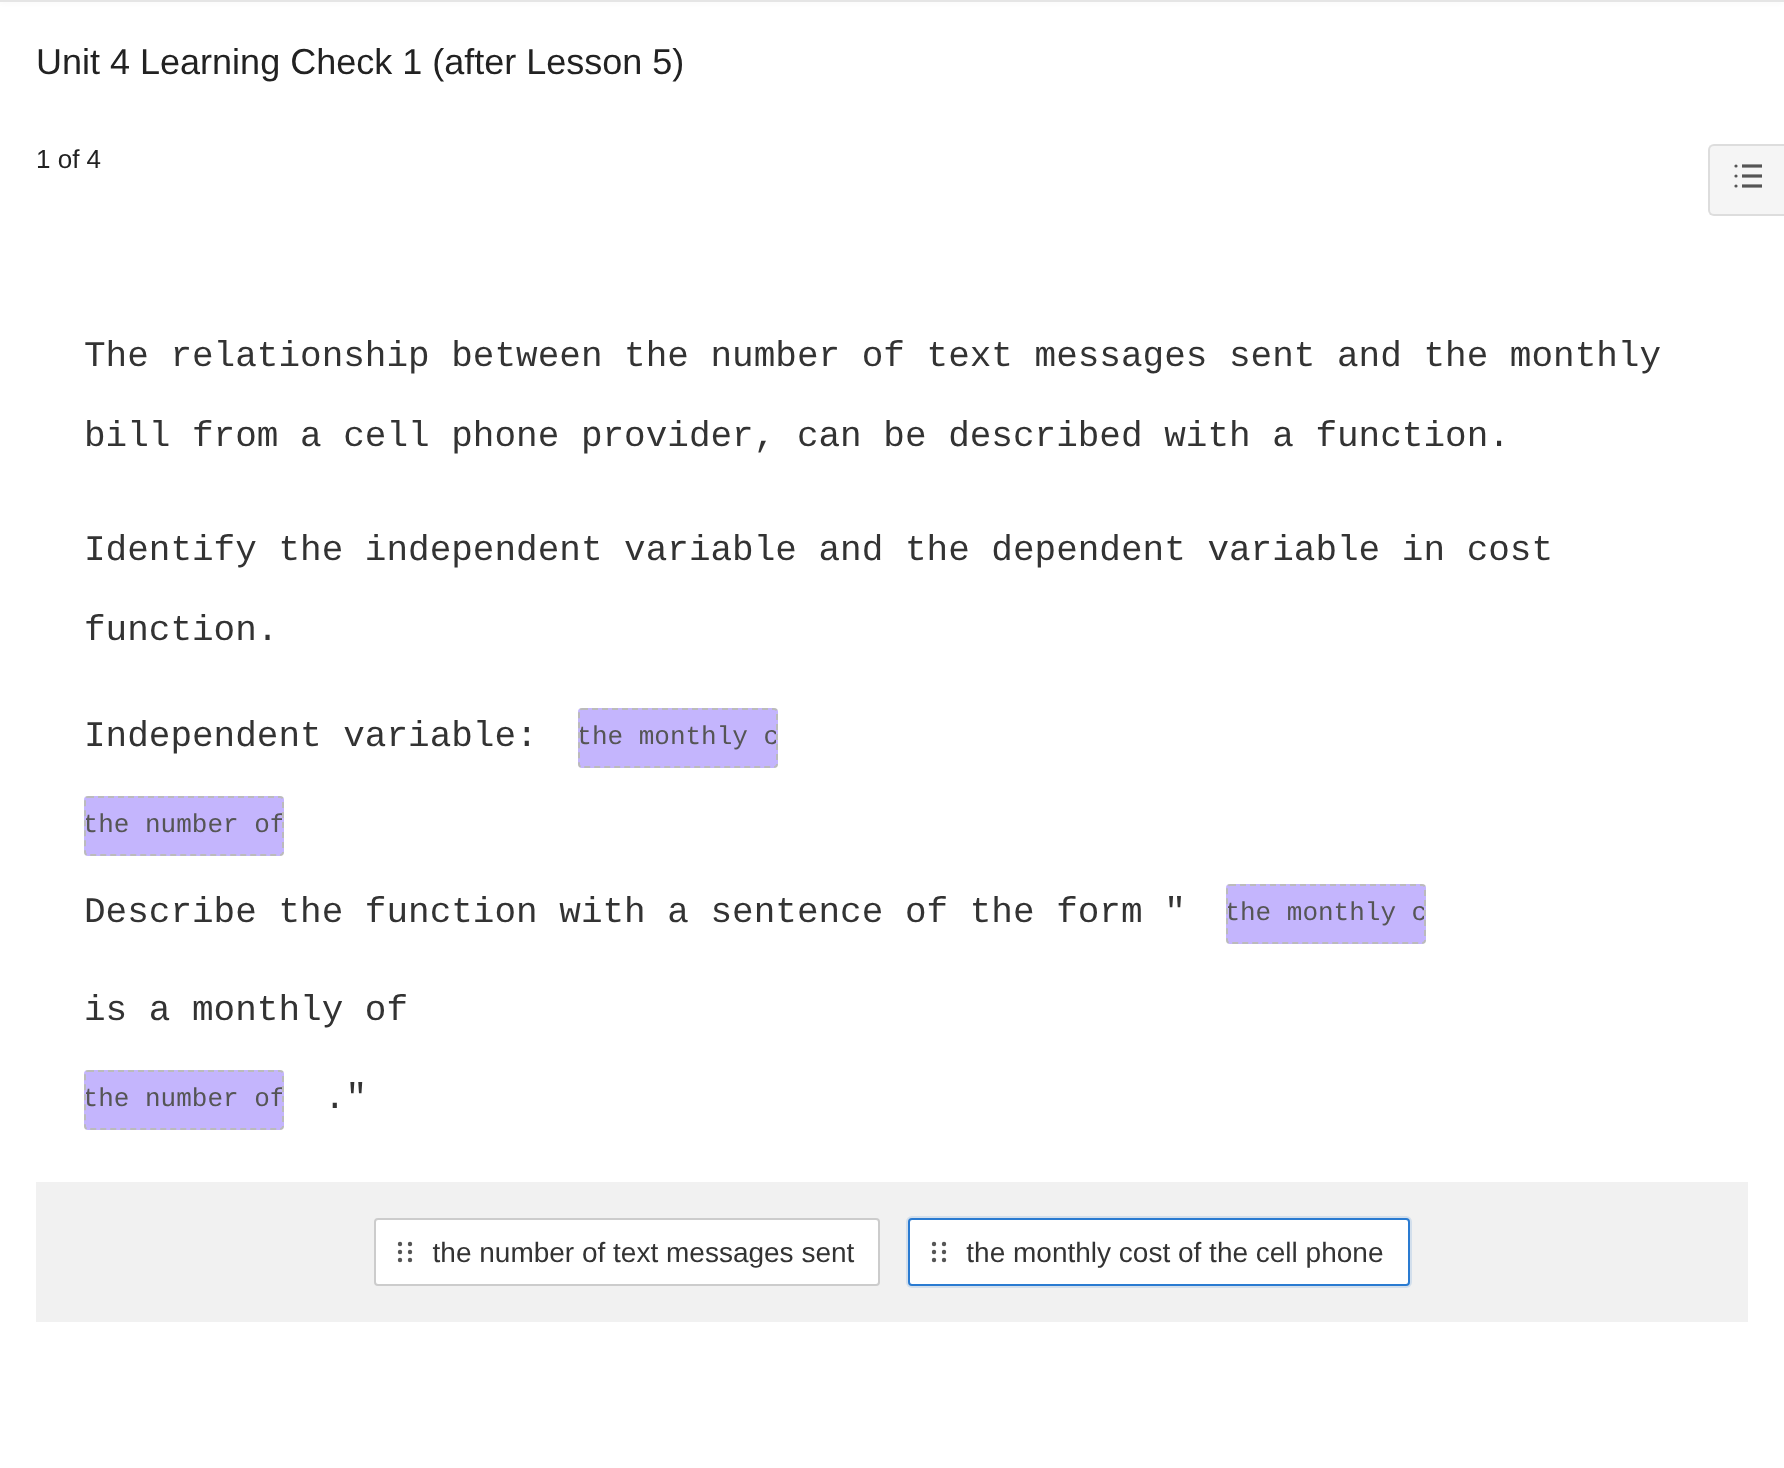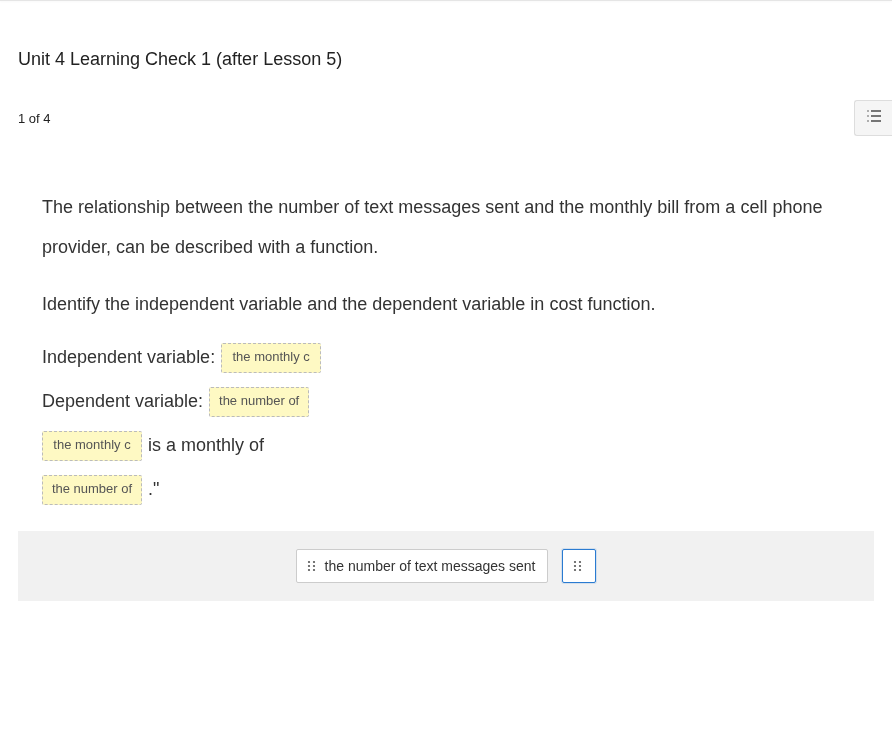--- a/index.html
+++ b/index.html
@@ -10,32 +10,30 @@
     color: #333;
     width: 892px;
   }
   .top-divider {
     border-top: 1px solid #e5e5e5;
     margin: 0 0 0 0;
     box-shadow: 0 1px 2px rgba(0,0,0,0.04);
   }
   .header {
     padding: 20px 18px 8px 18px;
-    margin-top: 28px;
   }
   .header h1 {
     margin: 0;
     font-size: 18px;
     font-weight: 400;
     color: #222;
   }
   .subbar {
     display: flex;
     justify-content: space-between;
-    align-items: center;
     padding: 22px 0 20px 18px;
   }
   .progress {
     font-size: 13px;
     color: #222;
   }
   .list-btn {
     background: #f5f5f5;
     border: 1px solid #ddd;
     border-right: none;
@@ -47,36 +45,37 @@
     justify-content: center;
     cursor: pointer;
   }
   .list-btn svg { width: 16px; height: 16px; }
   .content {
     margin: 10px 18px 0 18px;
     padding: 22px 24px 0 24px;
     font-size: 18px;
     color: #333;
     line-height: 2.2;
+    font-family: Liberation Mono, monospace;
   }
   .para { margin: 0 0 18px 0; }
   .row-line {
     display: flex;
     align-items: center;
     flex-wrap: wrap;
-    gap: 6px;
+    gap: 20px;
     margin: 6px 0 14px 0;
     line-height: 1.6;
   }
   .dropzone {
     display: inline-flex;
     align-items: center;
     justify-content: center;
     border: 1.5px dashed #bbb;
-    background: #fef9c3;
+    background: #c4b5fd;
     border-radius: 2px;
     height: 30px;
     padding: 0 8px;
     font-size: 13px;
     color: #555;
     min-width: 90px;
     white-space: nowrap;
     overflow: hidden;
     vertical-align: middle;
     cursor: grab;
@@ -145,25 +144,25 @@
 <div class="content">
   <p class="para">The relationship between the number of text messages sent and the monthly bill from a cell phone provider, can be described with a function.</p>
   <p class="para">Identify the independent variable and the dependent variable in cost function.</p>
 
   <div class="row-line">
     <span>Independent variable:</span>
     <span class="dropzone small">the monthly c</span>
   </div>
 
   <div class="row-line">
-    <span>Dependent variable:</span>
     <span class="dropzone small">the number of</span>
   </div>
 
   <div class="row-line">
+    <span>Describe the function with a sentence of the form "</span>
     <span class="dropzone small">the monthly c</span>
     <span> is a monthly of</span>
   </div>
   <div class="row-line">
     <span class="dropzone small">the number of</span>
     <span>."</span>
   </div>
 </div>
 
 <div class="answer-tray">
@@ -184,14 +183,15 @@
     <span class="grip">
       <svg viewBox="0 0 10 12">
         <circle cx="2" cy="2" r="1.1" fill="#555"></circle>
           <circle cx="7" cy="2" r="1.1" fill="#555"></circle>
         <circle cx="2" cy="6" r="1.1" fill="#555"></circle>
           <circle cx="7" cy="6" r="1.1" fill="#555"></circle>
         <circle cx="2" cy="10" r="1.1" fill="#555"></circle>
           <circle cx="7" cy="10" r="1.1" fill="#555"></circle>
       </svg>
     </span>
+    <span>the monthly cost of the cell phone</span>
   </div>
 </div>
 
 </body></html>

